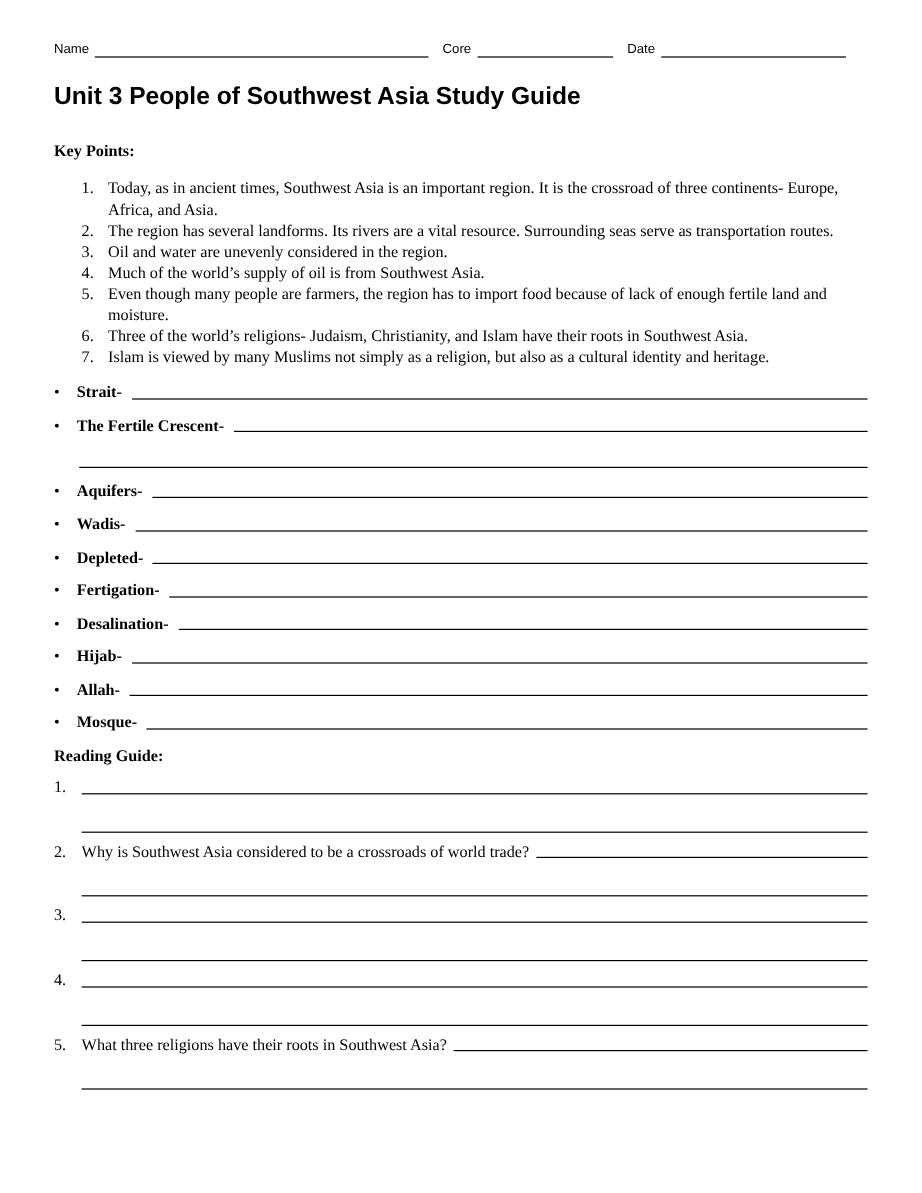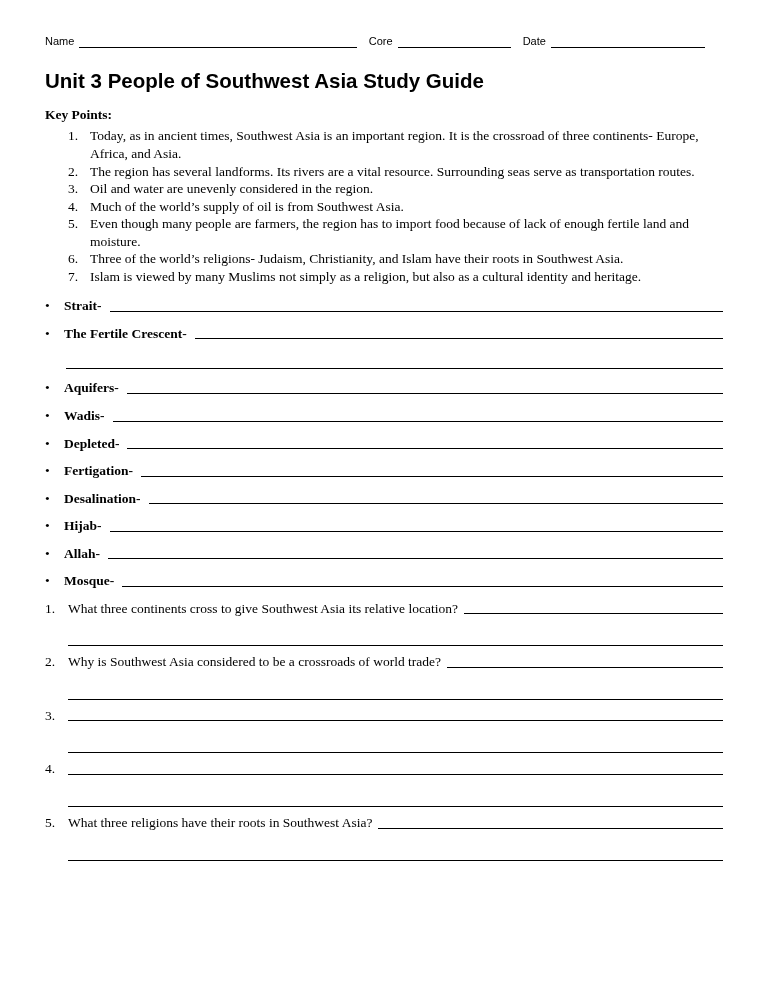--- a/index.html
+++ b/index.html
@@ -32,26 +32,26 @@
   .topline .lbl { flex: none; padding-right: 5px; }
   .topline .blank { height: 13px; }
   .name-blank { flex: 2.7; margin-right: 12px; }
   .core-blank { flex: 1.1; margin-right: 12px; }
   .date-blank { flex: 1.5; margin-right: 18px; }
 
   .title {
     font-family: "Liberation Sans", sans-serif;
     font-size: 20.5px;
     font-weight: bold;
-    margin: 21px 0 12px 0;
+    margin: 21px 0 23px 0;
     line-height: 1.2;
   }
   .heading {
     font-weight: bold;
-    margin: 0 0 4px 0;
+    margin: 0 0 14px 0;
   }
   .terms-heading { margin: 4px 0 10px 0; }
   .rg-heading { margin: 2px 0 9px 0; }
 
   
   .kp-list { margin: 0 0 12px 23px; }
   .kp-item { display: flex; }
   .kp-num { flex: none; width: 22px; }
   .kp-text { flex: 1; }
 
@@ -224,27 +224,27 @@
         <div class="term-row">
           <span class="term-bullet">•</span>
           <span class="term-label">Mosque-</span>
           <span class="blank term-blank"></span>
         </div>
 
       </div>
 
   </div>
 
+  <div class="heading rg-heading">Reading Guide:</div>
 
   <div class="questions">
 
       <div class="q-block">
         <div class="q-row">
           <span class="q-num">1.</span>
-          <span class="q-text">What three continents cross to give Southwest Asia its relative location?</span>
           <span class="blank q-blank"></span>
         </div>
         <div class="q-cont"></div>
       </div>
 
       <div class="q-block">
         <div class="q-row">
           <span class="q-num">2.</span>
           <span class="q-text">Why is Southwest Asia considered to be a crossroads of world trade?</span>
           <span class="blank q-blank"></span>

